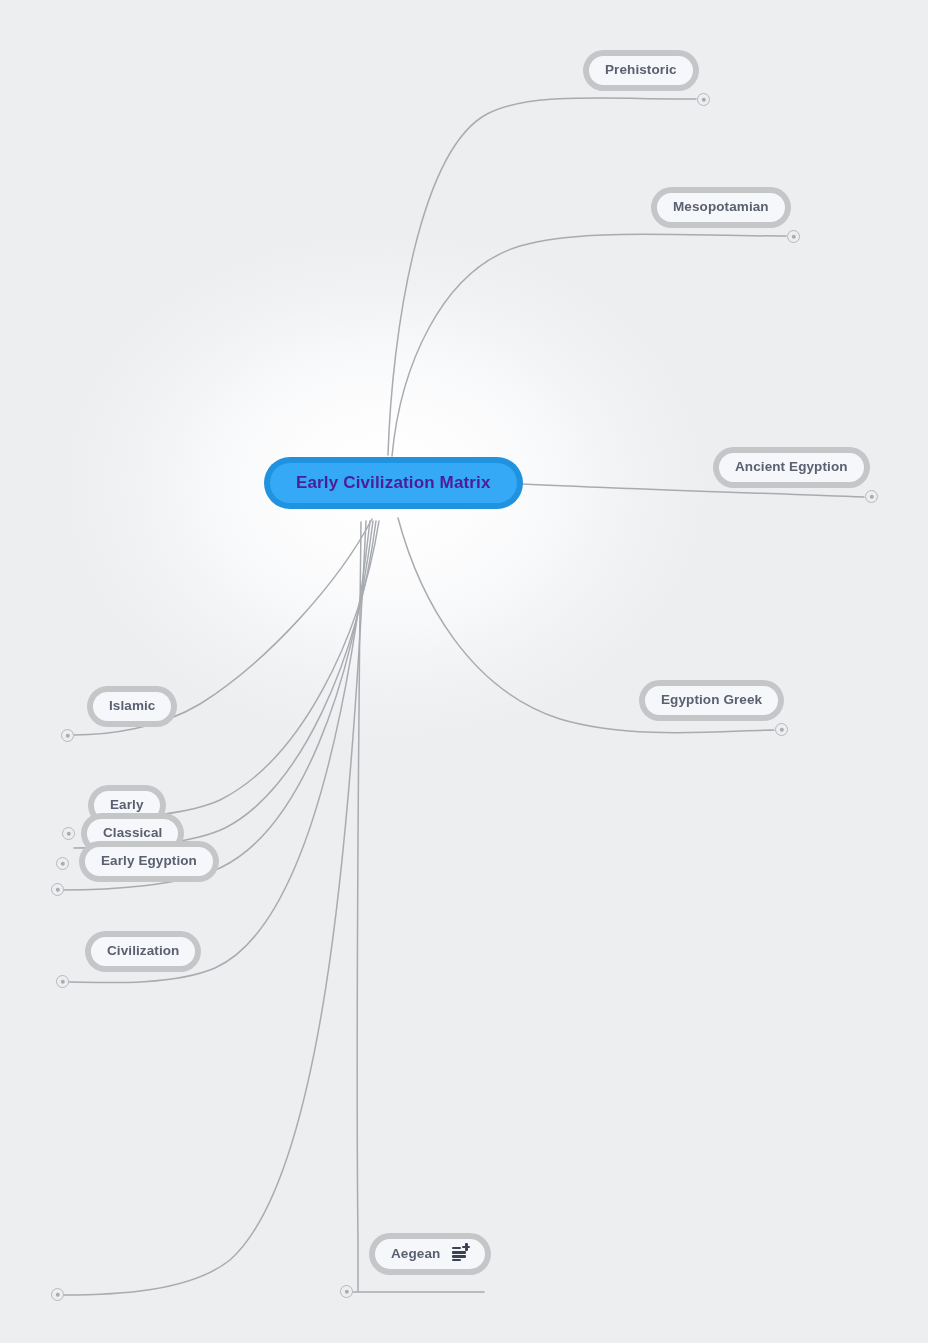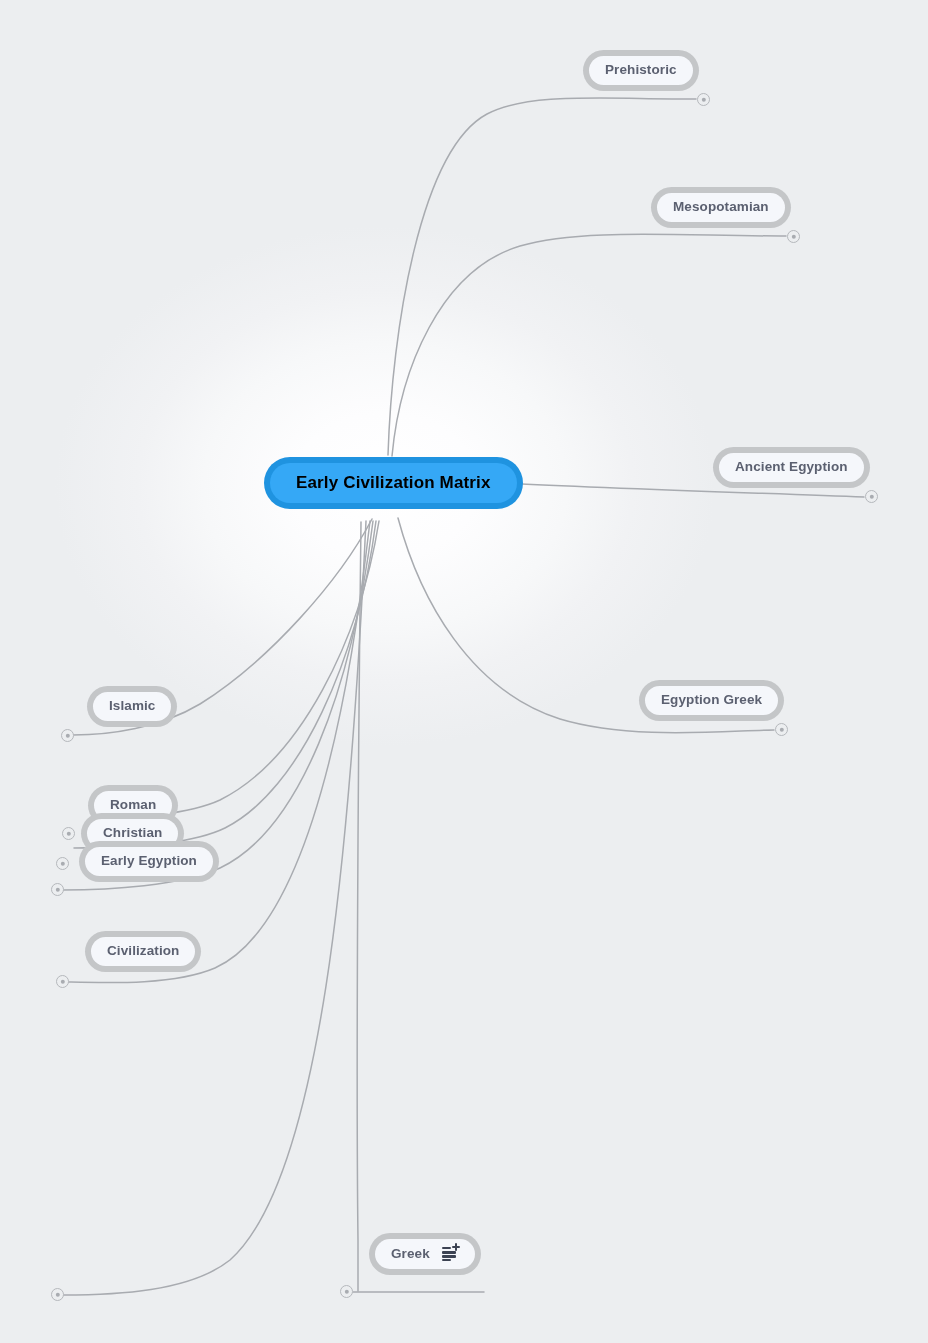--- a/index.html
+++ b/index.html
@@ -80,21 +80,21 @@
     display: inline-flex;
     align-items: center;
     justify-content: center;
     background: #35a8f6;
     border-radius: 999px;
     padding: 11px 26px 12px 26px;
   }
   .node.root .label {
     font-size: 17px;
     font-weight: bold;
-    color: #000000;
+    color: #4c1d95;
     letter-spacing: 0.15px;
     line-height: 1;
   }
 
   
   .dot {
     position: absolute;
     width: 13px;
     height: 13px;
     border-radius: 50%;
@@ -227,46 +227,46 @@
   </div>
 
   <div class="node branch" style="left:87px; top:686px;">
     <span class="pill">
       <span class="label">Islamic</span>
     </span>
   </div>
 
   <div class="node branch" style="left:88px; top:785px; z-index:3;">
     <span class="pill">
-      <span class="label">Roman</span>
+      <span class="label">Early</span>
     </span>
   </div>
 
   <div class="node branch" style="left:81px; top:813px; z-index:4;">
     <span class="pill">
-      <span class="label">Christian</span>
+      <span class="label">Classical</span>
     </span>
   </div>
 
   <div class="node branch" style="left:79px; top:841px; z-index:5;">
     <span class="pill">
       <span class="label">Early Egyption</span>
     </span>
   </div>
 
   <div class="node branch" style="left:85px; top:931px;">
     <span class="pill">
       <span class="label">Civilization</span>
     </span>
   </div>
 
 
   <div class="node branch" style="left:369px; top:1233px; z-index:6;">
     <span class="pill">
-      <span class="label">Greek</span>
+      <span class="label">Aegean</span>
       <span class="note-icon">
         <i></i>
           <i></i>
           <i></i>
           <i></i>
         <span class="plus"></span>
       </span>
     </span>
   </div>
 

